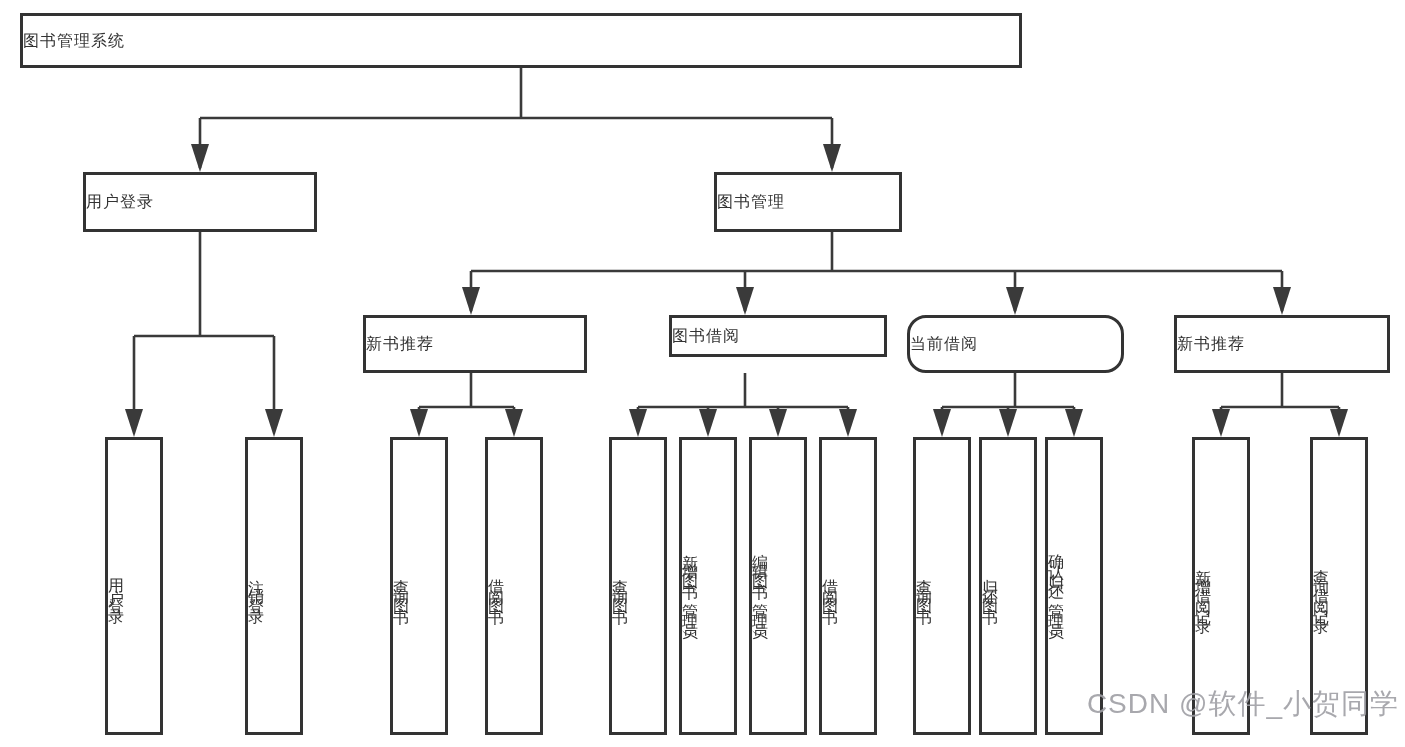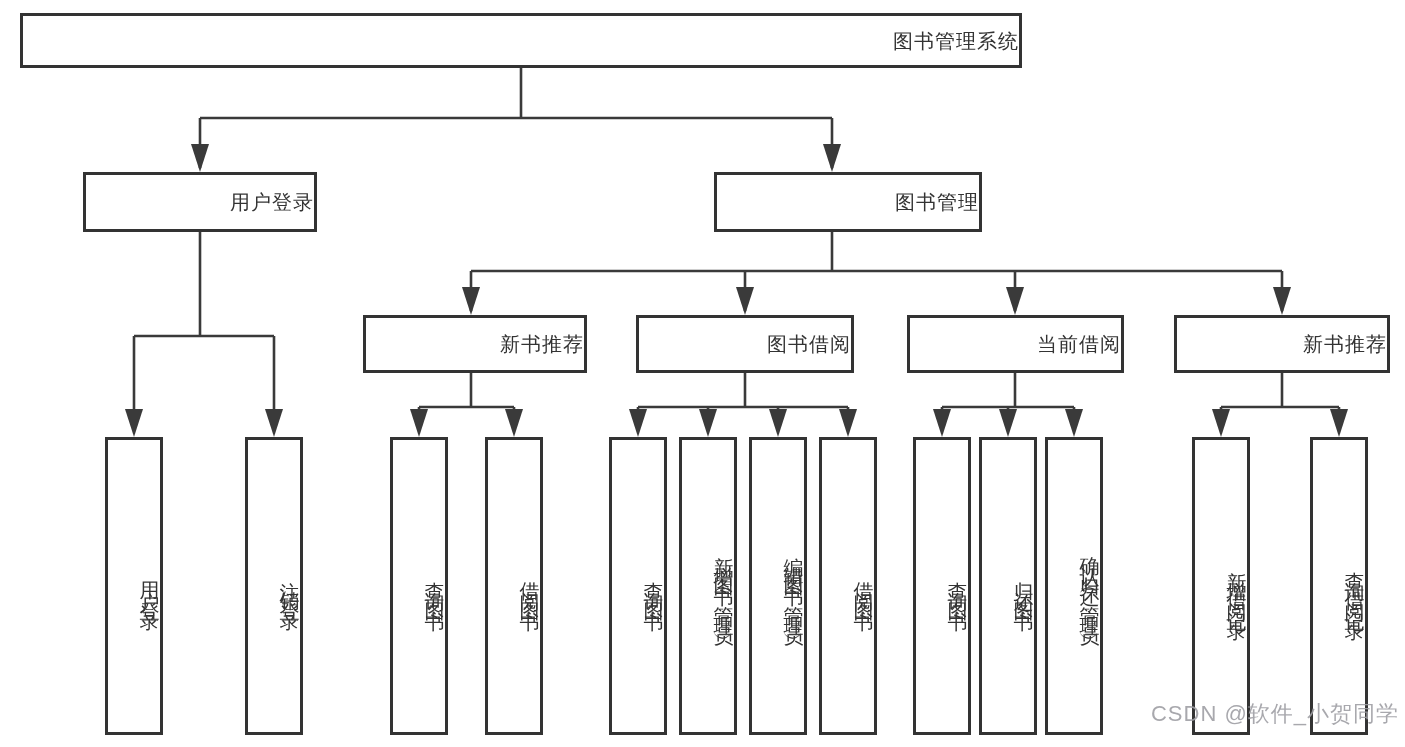--- a/index.html
+++ b/index.html
@@ -22,22 +22,22 @@
     z-index: 1;
   }
   .node {
     position: absolute;
     box-sizing: border-box;
     background: #ffffff;
     border: 3px solid #333333;
     color: #333333;
     display: flex;
     align-items: center;
-    justify-content: flex-end;
-    font-size: 20px;
+    justify-content: flex-start;
+    font-size: 16px;
     letter-spacing: 1px;
     z-index: 2;
     white-space: nowrap;
   }
   .leaf {
     width: 58px;
     top: 437px;
     height: 298px;
   }
   .leaf .vtext {
@@ -45,23 +45,23 @@
     text-orientation: mixed;
     letter-spacing: 10px;
     line-height: 1;
   }
   .hlabel {
     line-height: 1;
   }
   .watermark {
     position: absolute;
     right: 6px;
-    bottom: 18px;
+    bottom: 24px;
     z-index: 5;
-    font-size: 22px;
+    font-size: 28px;
     color: rgba(158, 158, 164, 0.9);
     letter-spacing: 1px;
     pointer-events: none;
   }
 </style>
 </head>
 <body>
 
 <div id="canvas">
 
@@ -138,31 +138,31 @@
     </g>
   </svg>
 
   <div class="node" style="left:20px; top:13px; width:1002px; height:55px;">
     <span class="hlabel">图书管理系统</span>
   </div>
 
   <div class="node" style="left:83px; top:172px; width:234px; height:60px;">
     <span class="hlabel">用户登录</span>
   </div>
-  <div class="node" style="left:714px; top:172px; width:268px; height:60px;">
+  <div class="node" style="left:714px; top:172px; width:188px; height:60px;">
     <span class="hlabel">图书管理</span>
   </div>
 
   <div class="node" style="left:363px; top:315px; width:224px; height:58px;">
     <span class="hlabel">新书推荐</span>
   </div>
-  <div class="node" style="left:636px; top:315px; width:218px; height:58px;">
+  <div class="node" style="left:669px; top:315px; width:218px; height:42px;">
     <span class="hlabel">图书借阅</span>
   </div>
-  <div class="node" style="left:907px; top:315px; width:217px; height:58px;">
+  <div class="node" style="left:907px; top:315px; width:217px; height:58px;border-radius:19px;">
     <span class="hlabel">当前借阅</span>
   </div>
   <div class="node" style="left:1174px; top:315px; width:216px; height:58px;">
     <span class="hlabel">新书推荐</span>
   </div>
 
   <div class="node leaf" style="left:105px;">
     <span class="vtext">用户登录</span>
   </div>
   <div class="node leaf" style="left:245px;">

